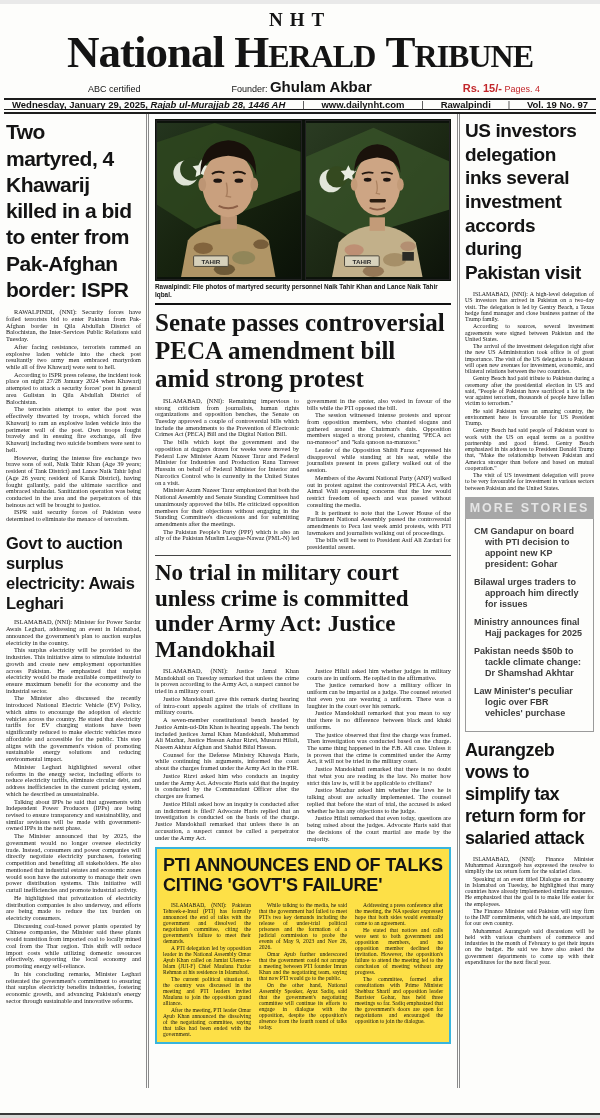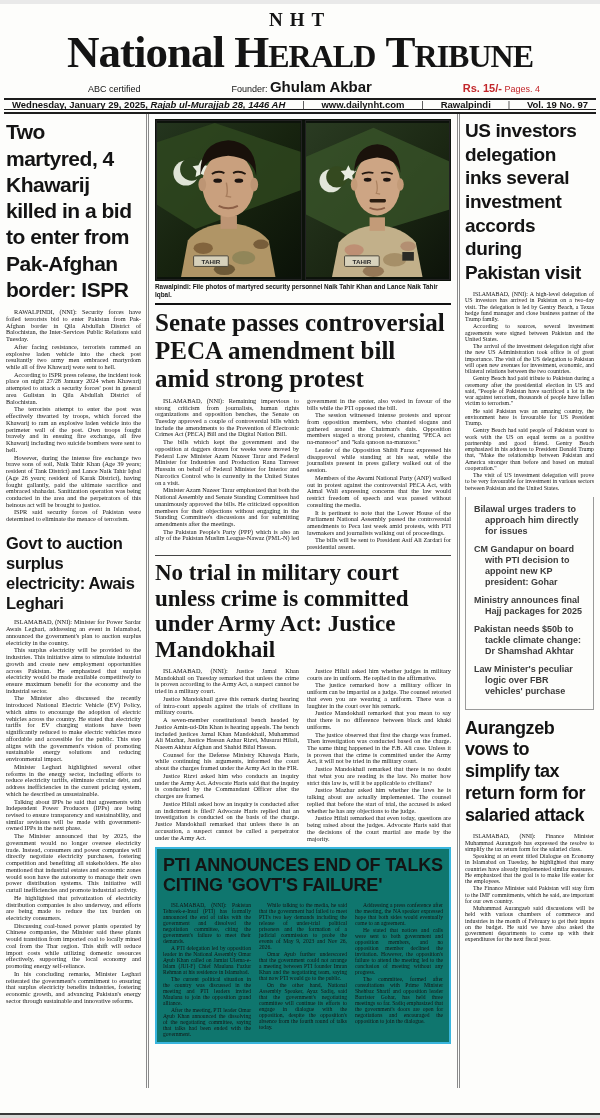--- a/index.html
+++ b/index.html
@@ -49,21 +49,21 @@
   .col-right .body p { font-size:5.9px; line-height:1.06; }
   .cols2 { column-count:2; column-gap:8px; }
   .cols3 { column-count:3; column-gap:8px; }
   .rule-heavy { border-top:2.5px solid #111; margin:4px 0; }
   .rule-light { border-top:1px solid #444; margin:4px 0; }
   
   .photo { display:flex; gap:3px; background:#0c120b; padding:1px; }
   .photo svg { display:block; border:1px solid #222; }
   .caption { font:700 6.4px/1.2 "Liberation Sans", sans-serif; margin:2px 0 3px 0; }
   
-  .pti-box { border:2px solid #38b5dd; background:#0f766e; padding:6px 6px 5px 6px; margin-top:4px; }
+  .pti-box { border:2px solid #38b5dd; background:#fde047; padding:6px 6px 5px 6px; margin-top:4px; }
   .pti-head { font:700 18px/1.15 "Liberation Sans", sans-serif; letter-spacing:-0.2px; margin-bottom:6px; }
   .pti-box .body p { font-size:5.6px; line-height:1.07; }
   
   .more-stories { margin:6px 0 4px 0; }
   .ms-header {
     background:#a7a7a7; color:#e6e6e6; text-align:center;
     font:700 12.5px/1 "Liberation Sans", sans-serif; letter-spacing:2px;
     padding:5px 0; margin-bottom:0;
   }
   .ms-list { border:1px solid #9a9a9a; border-top:none; padding:7px 6px 5px 8px; }
@@ -285,23 +285,24 @@
             <p>According to sources, several investment agreements were signed between Pakistan and the United States.</p>
             <p>The arrival of the investment delegation right after the new US Administration took office is of great importance. The visit of the US delegation to Pakistan will open new avenues for investment, economic, and bilateral relations between the two countries.</p>
             <p>Gentry Beach had paid tribute to Pakistan during a ceremony after the presidential election in US and said, "People of Pakistan have sacrificed a lot in the war against terrorism, thousands of people have fallen victim to terrorism."</p>
             <p>He said Pakistan was an amazing country, the environment here is favourable for US President Trump.</p>
             <p>Gentry Beach had said people of Pakistan want to work with the US on equal terms as a positive partnership and good friend. Gentry Beach emphasized in his address to President Donald Trump that, "Make the relationship between Pakistan and America stronger than before and based on mutual cooperation."</p>
             <p>The visit of US investment delegation will prove to be very favourable for investment in various sectors between Pakistan and the United States.</p>
           </div>
       </article>
 
       <section class="more-stories">
+        <div class="ms-header">MORE STORIES</div>
         <div class="ms-list">
+            <div class="ms-item">CM Gandapur on board with PTI decision to appoint new KP president: Gohar</div>
             <div class="ms-item">Bilawal urges traders to approach him directly for issues</div>
-            <div class="ms-item">CM Gandapur on board with PTI decision to appoint new KP president: Gohar</div>
             <div class="ms-item">Ministry announces final Hajj packages for 2025</div>
             <div class="ms-item">Pakistan needs $50b to tackle climate change: Dr Shamshad Akhtar</div>
             <div class="ms-item">Law Minister's peculiar logic over FBR vehicles' purchase</div>
           </div>
       </section>
 
       <article>
         <h2 class="h-right-2">Aurangzeb vows to simplify tax return form for salaried attack</h2>
         <div class="body">
             <p>ISLAMABAD, (NNI): Finance Minister Muhammad Aurangzeb has expressed the resolve to simplify the tax return form for the salaried class.</p>

